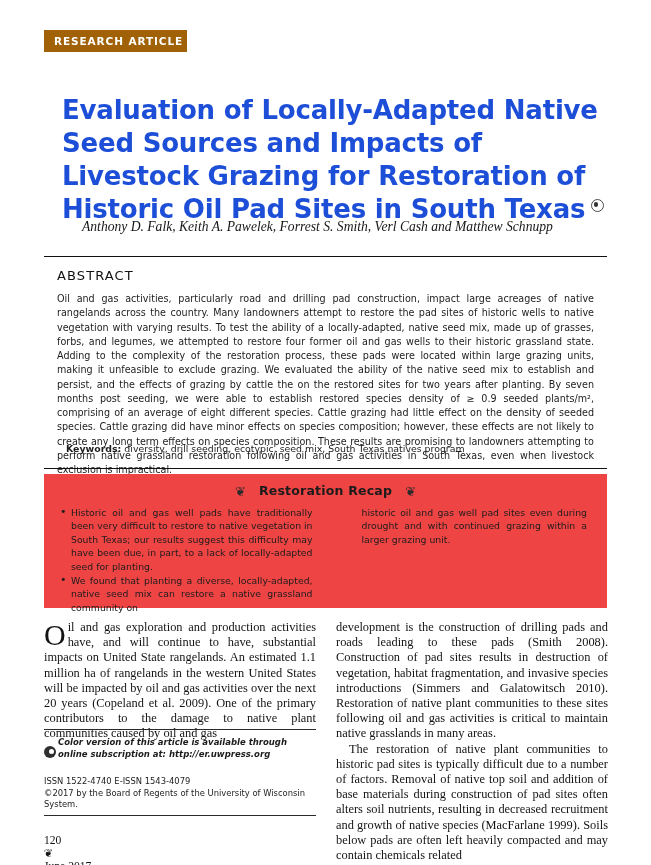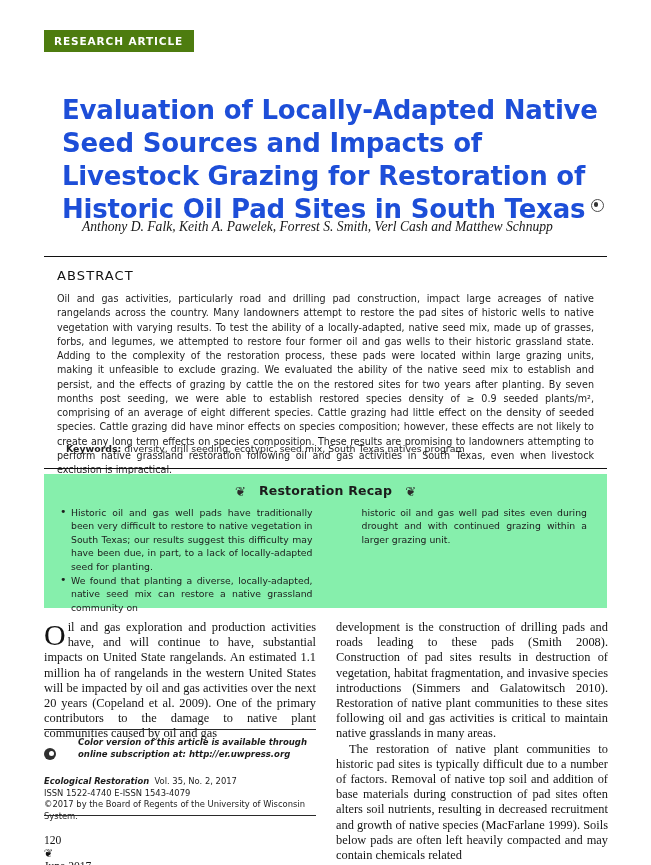--- a/index.html
+++ b/index.html
@@ -25,27 +25,27 @@
   }
 
   
   .badge-row {
     position: absolute;
     left: 44px;
     top: 30px;
   }
   .badge {
     display: inline-block;
-    background: #4d7c0f;
+    background: #a16207;
     color: #ffffff;
     font-family: "DejaVu Sans", sans-serif;
     font-weight: bold;
     font-size: 10.5px;
     letter-spacing: 0.9px;
-    padding: 5px 11px 5px 10px;
+    padding: 5px 4px 5px 10px;
   }
 
   
   .title {
     position: absolute;
     left: 62px;
     top: 77px;
     width: 560px;
     font-family: "DejaVu Sans", sans-serif;
     font-weight: bold;
@@ -127,21 +127,21 @@
   }
   .keywords b { font-weight: bold; }
 
   
   .recap {
     position: absolute;
     left: 44px;
     top: 474px;
     width: 563px;
     height: 134px;
-    background: #86efac;
+    background: #ef4444;
     box-sizing: border-box;
   }
   .recap-title {
     text-align: center;
     font-family: "DejaVu Sans", sans-serif;
     font-weight: bold;
     font-size: 12.5px;
     color: #1b1b1b;
     padding-top: 9px;
     letter-spacing: 0.2px;
@@ -226,22 +226,22 @@
     width: 272px;
     height: 1px;
     background: #2a2a2a;
   }
   .note {
     position: absolute;
     left: 44px;
     top: 736px;
     width: 272px;
     display: flex;
-    gap: 22px;
-    align-items: flex-end;
+    gap: 2px;
+    align-items: center;
   }
   .note-icon {
     flex: 0 0 auto;
     margin-top: 7px;
     width: 12px;
     height: 12px;
     border-radius: 50%;
     background: #2f2f2f;
     position: relative;
   }
@@ -356,21 +356,20 @@
     <p class="bodytext">The restoration of native plant communities to historic pad sites is typically difficult due to a number of factors. Removal of native top soil and addition of base materials during construction of pad sites often alters soil nutrients, resulting in decreased recruitment and growth of native species (MacFarlane 1999). Soils below pads are often left heavily compacted and may contain chemicals related</p>
   </div>
 
   <div class="note-rule"></div>
   <div class="note">
     <span class="note-icon"></span>
     <span class="note-text">Color version of this article is available through online subscription at: http://er.uwpress.org</span>
   </div>
 
   <div class="journal">
-    <div><span class="jname">Ecological Restoration</span>&nbsp;&nbsp;<span>Vol. 35, No. 2, 2017</span></div>
     <div>ISSN 1522-4740  E-ISSN 1543-4079</div>
     <div>©2017 by the Board of Regents of the University of Wisconsin System.</div>
   </div>
   <div class="journal-rule"></div>
 
   <div class="pagefoot">
     <span class="pageno">120</span>
     <span class="foot-sprig">❦</span>
     <span class="issue-date">June 2017</span>
     <span class="journal-caps">ECOLOGICAL RESTORATION</span>

